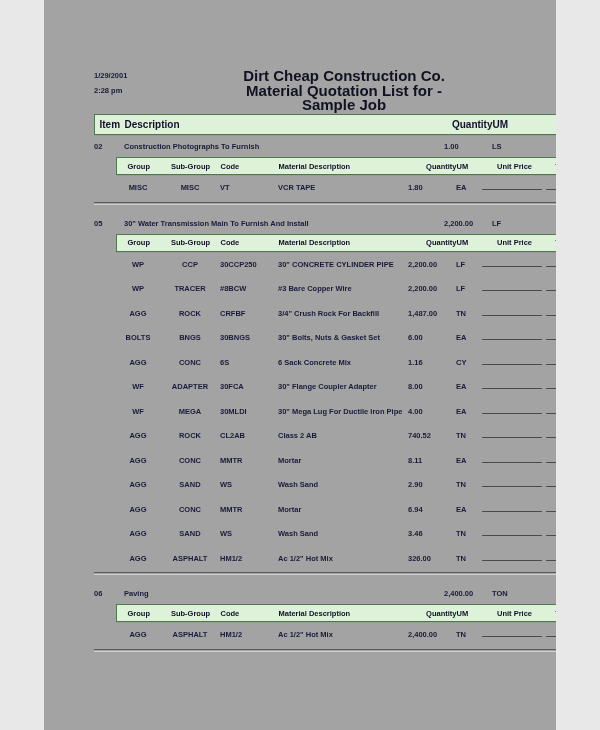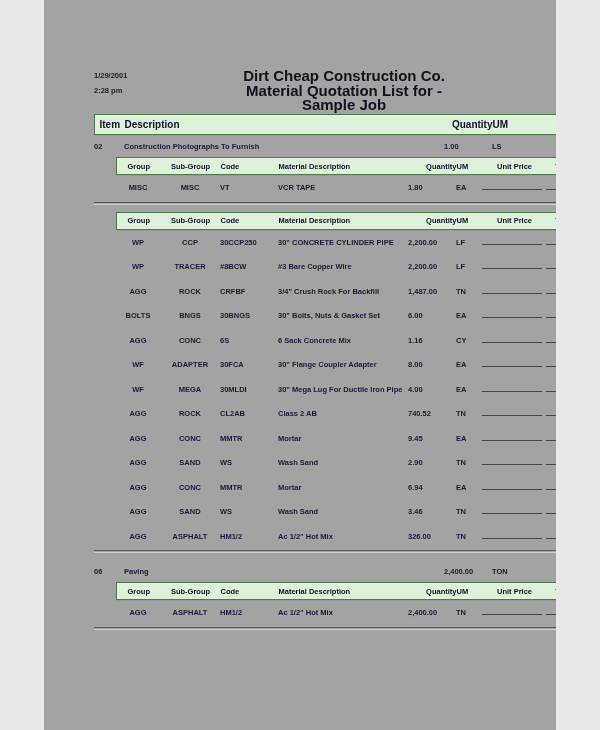--- a/index.html
+++ b/index.html
@@ -247,20 +247,37 @@
 </tbody>
       </table>
     </div>
 
     <div class="rule"></div>
     <div class="rule-light"></div>
     <div class="spacer"></div>
   </div>
 
   <div class="section-block">
+    <table>
+      <colgroup>
+        <col style="width:30px">
+              <col style="width:140px">
+              <col style="width:180px">
+        <col style="width:48px">
+              <col style="width:102px">
+      </colgroup>
+      <tbody>
+              <tr class="item-row">
+        <td class="ta-l">05</td>
+        <td class="ta-l" colspan="2">30" Water Transmission Main To Furnish And Install</td>
+        <td class="qty">2,200.00</td>
+        <td class="um-sp">LF</td>
+      </tr>
+    </tbody>
+          </table>
 
     <div class="sub-wrap">
       <table class="hdr-sub">
         <colgroup>
           <col style="width:44px">
                 <col style="width:60px">
                 <col style="width:58px">
                 <col style="width:130px">
           <col style="width:48px">
                 <col style="width:26px">
@@ -411,21 +428,21 @@
     <td>
                     <span class="blank-line"></span>
                   </td>
   </tr>
 
   <tr class="det-row">
     <td class="ta-c">AGG</td>
     <td class="ta-c">CONC</td>
     <td class="ta-l">MMTR</td>
     <td class="ta-l">Mortar</td>
-    <td class="qty">9.45</td>
+    <td class="qty">8.11</td>
     <td class="um">EA</td>
     <td>
                     <span class="blank-line"></span>
                   </td>
     <td>
                     <span class="blank-line"></span>
                   </td>
   </tr>
 
   <tr class="det-row">

